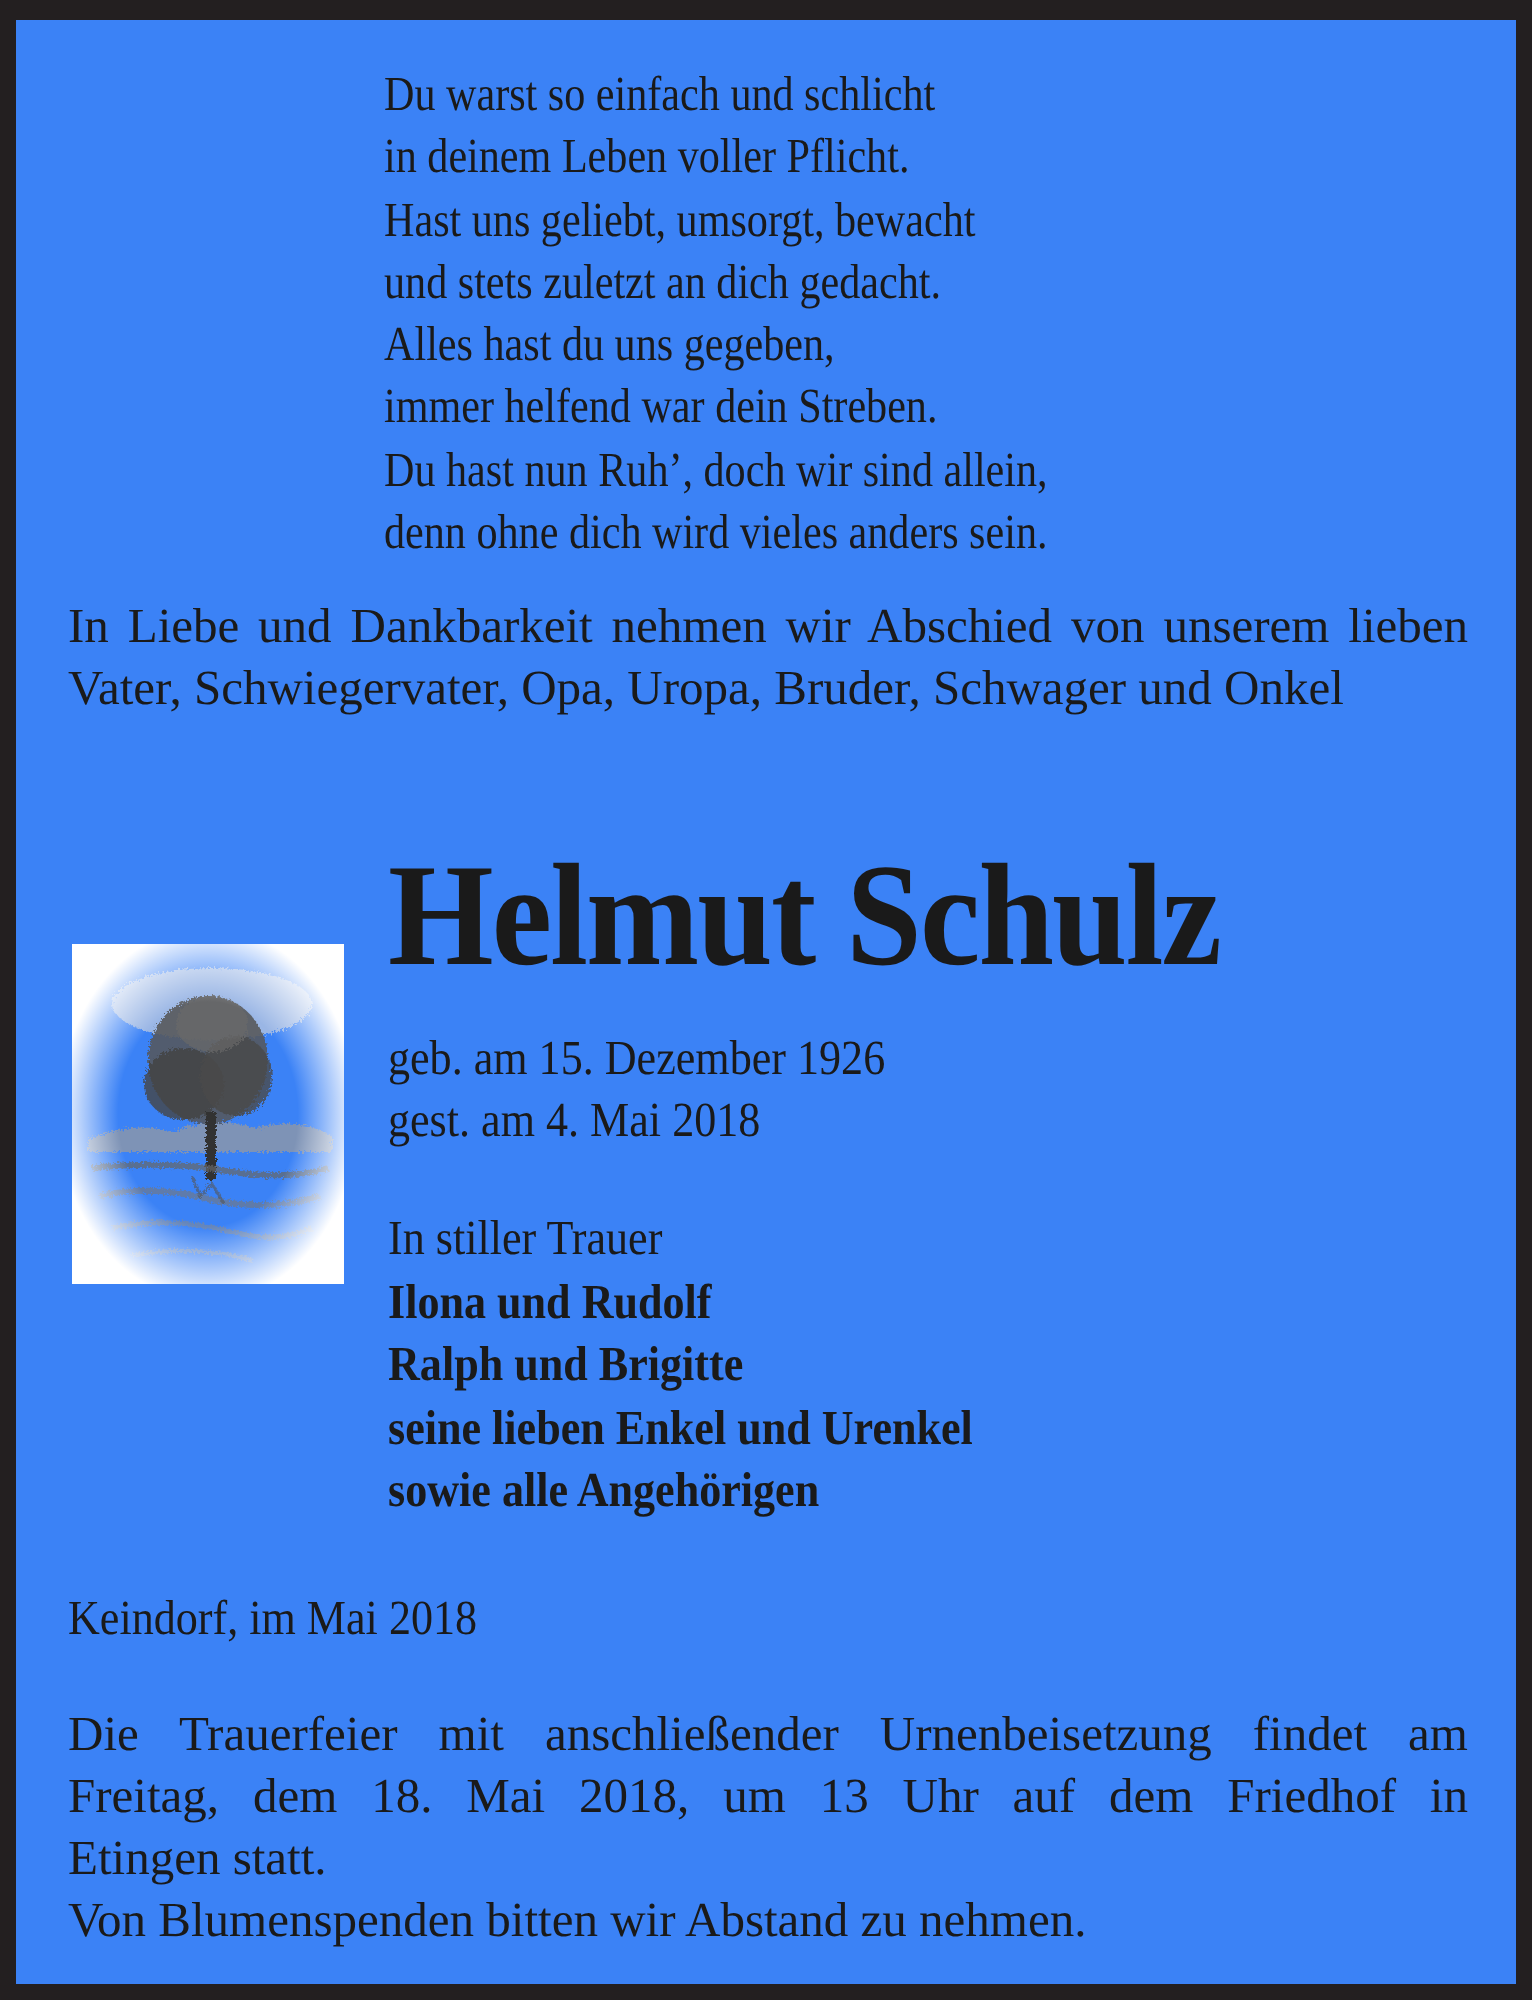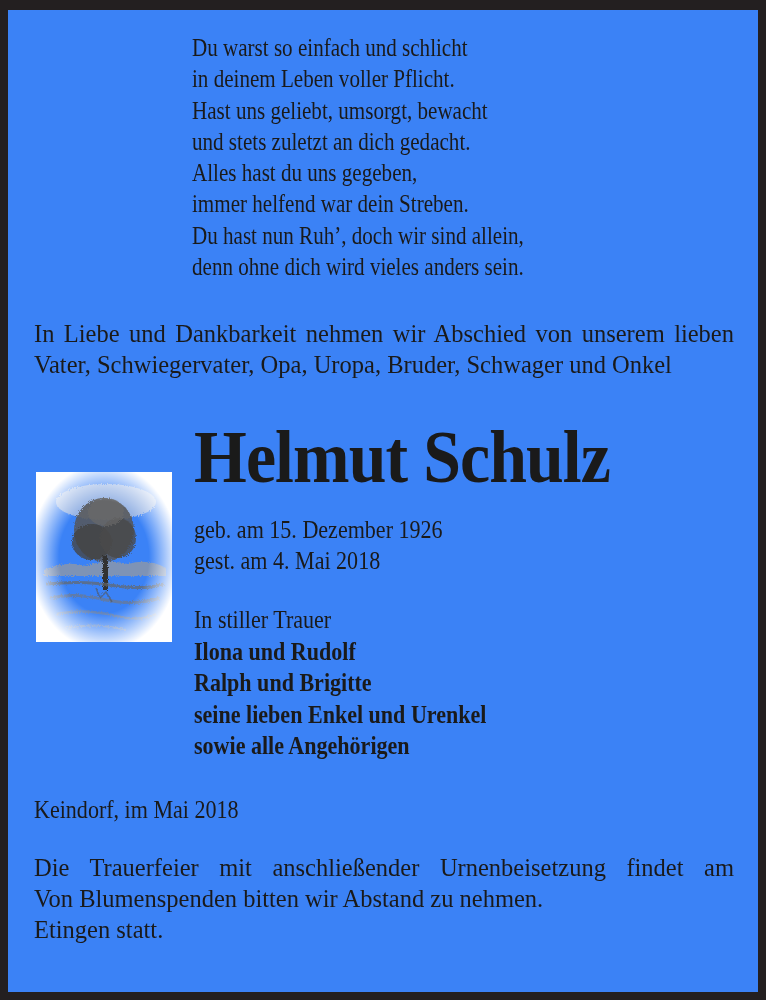--- a/index.html
+++ b/index.html
@@ -20,21 +20,21 @@
     position:absolute;
     left:184px; top:22px;
     font-size:24.5px;
     line-height:31.3px;
     transform:scaleX(0.86);
     transform-origin:left top;
     white-space:nowrap;
   }
   .intro {
     position:absolute;
-    left:26px; top:308px;
+    left:26px; top:288px;
     width:700px;
     font-size:24.5px;
     line-height:31px;
     text-align:justify;
     text-align-last:left;
   }
   .name {
     position:absolute;
     left:186px; top:408px;
     font-size:73px;
@@ -157,17 +157,18 @@
     <div class="b">Ilona und Rudolf</div>
     <div class="b">Ralph und Brigitte</div>
     <div class="b">seine lieben Enkel und Urenkel</div>
     <div class="b">sowie alle Angehörigen</div>
   </div>
 
   <div class="place">Keindorf, im Mai 2018</div>
 
   <div class="funeral">
     <span class="j">Die Trauerfeier mit anschließender Urnenbeisetzung findet am</span>
+    <span class="j">Freitag, dem 18. Mai 2018, um 13 Uhr auf dem Friedhof in</span>
+    <span class="l">Etingen statt.</span>
     <span class="l">Von Blumenspenden bitten wir Abstand zu nehmen.</span>
-    <span class="l">Etingen statt.</span>
   </div>
 
 </div>
 
 </body></html>

